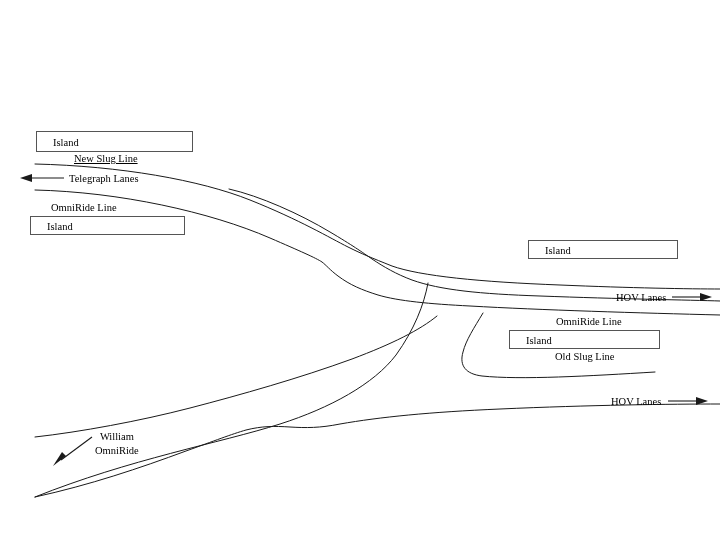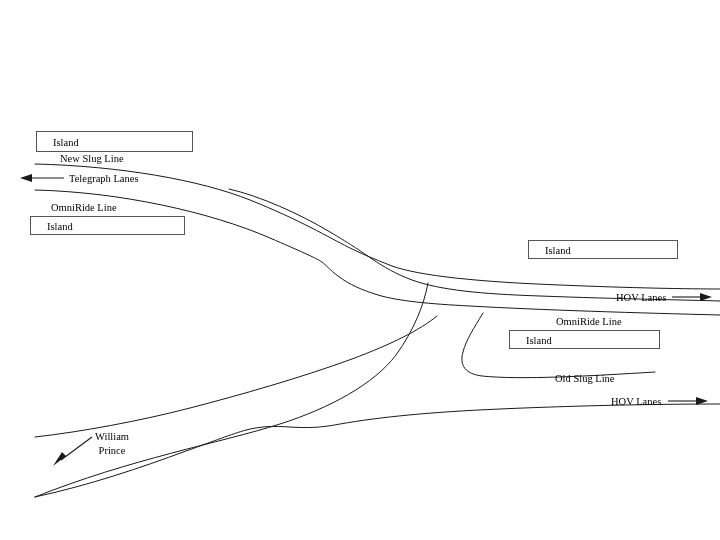--- a/index.html
+++ b/index.html
@@ -143,32 +143,32 @@
   </div>
 
   <div class="island-box" style="left:528px; top:240px; width:150px; height:19px;">
     <span class="island-text">Island</span>
   </div>
 
   <div class="island-box" style="left:509px; top:330px; width:151px; height:19px;">
     <span class="island-text">Island</span>
   </div>
 
-  <div class="map-label" style="left:60px; top:152px;">New Slug Line</div>
+  <div class="map-label" style="left:74px; top:152px;text-decoration:underline;">New Slug Line</div>
 
   <div class="map-label" style="left:69px; top:172px;">Telegraph Lanes</div>
 
   <div class="map-label" style="left:51px; top:201px;">OmniRide Line</div>
 
   <div class="map-label" style="left:556px; top:315px;">OmniRide Line</div>
 
-  <div class="map-label" style="left:555px; top:350px;margin-top:22px;">Old Slug Line</div>
+  <div class="map-label" style="left:555px; top:350px;">Old Slug Line</div>
 
   <div class="map-label" style="left:616px; top:291px;">HOV Lanes</div>
 
   <div class="map-label" style="left:611px; top:395px;">HOV Lanes</div>
 
   <div class="map-label multi-line" style="left:95px; top:430px;">
     <div>William</div>
-    <div>Prince</div>
+    <div>OmniRide</div>
   </div>
 
 </div>
 
 </body></html>

